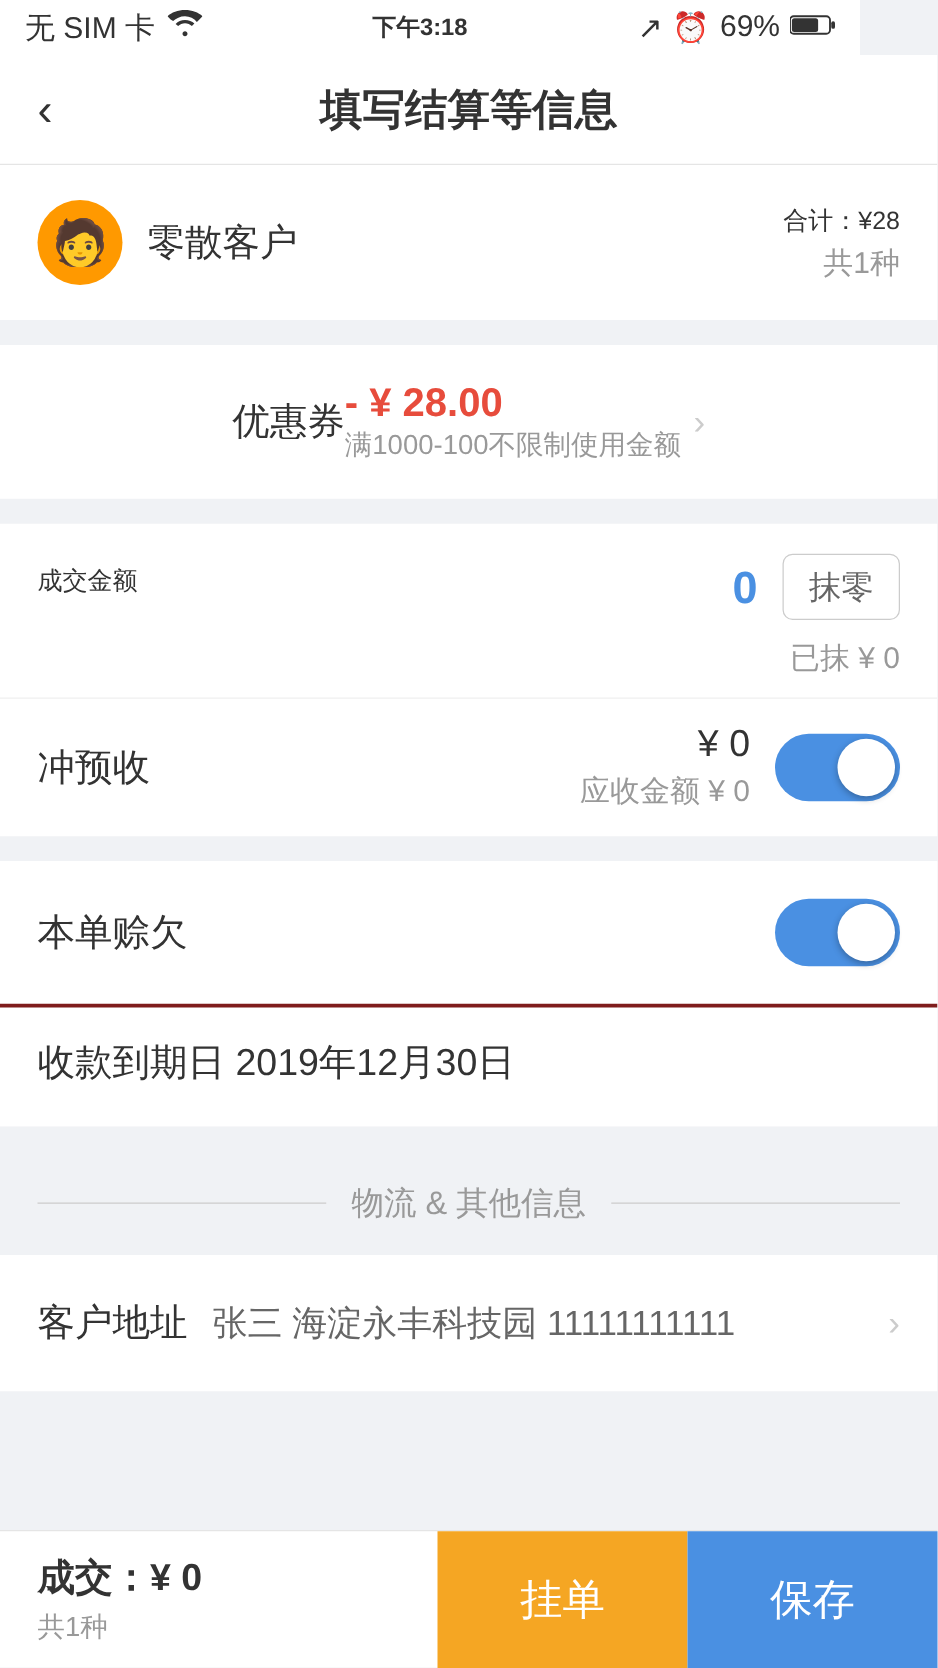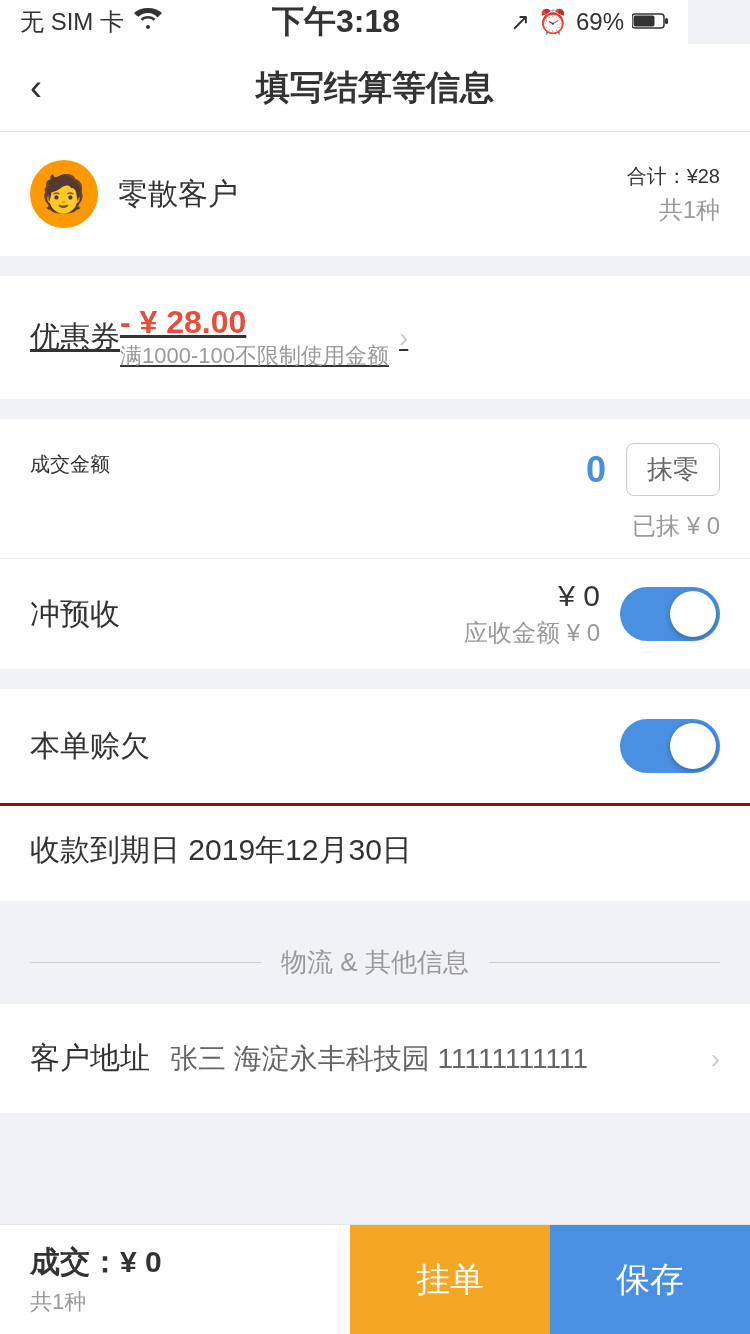--- a/index.html
+++ b/index.html
@@ -20,21 +20,21 @@
       height: 44px;
       background: #fff;
       display: flex;
       align-items: center;
       justify-content: space-between;
       padding: 0 20px;
       font-size: 24px;
       font-weight: 500;
     }
     .status-left { display: flex; align-items: center; gap: 10px; }
-    .status-center { font-size: 32px; font-weight: 600; }
+    .status-center { font-size: 19px; font-weight: 600; }
     .status-right { display: flex; align-items: center; gap: 8px; font-size: 24px; }
 
     
     .nav-bar {
       width: 750px;
       height: 88px;
       background: #fff;
       display: flex;
       align-items: center;
       justify-content: center;
@@ -89,23 +89,22 @@
     .customer-right { text-align: right; }
     .customer-total { font-size: 20px; color: #333; }
     .customer-count { font-size: 24px; color: #999; margin-top: 4px; }
 
     
     .coupon-row {
       background: #fff;
       padding: 28px 30px;
       display: flex;
       align-items: center;
-      justify-content: flex-start;
-      cursor: pointer;
-      text-decoration: underline;
+      justify-content: center;
+      cursor: pointer;
     }
     .coupon-label { font-size: 30px; color: #333; }
     .coupon-right { display: flex; align-items: center; gap: 10px; }
     .coupon-amount { font-size: 32px; color: #e74c3c; font-weight: 600; }
     .coupon-desc { font-size: 22px; color: #999; text-align: right; }
     .coupon-chevron { font-size: 28px; color: #ccc; }
 
     
     .field-section {
       background: #fff;

